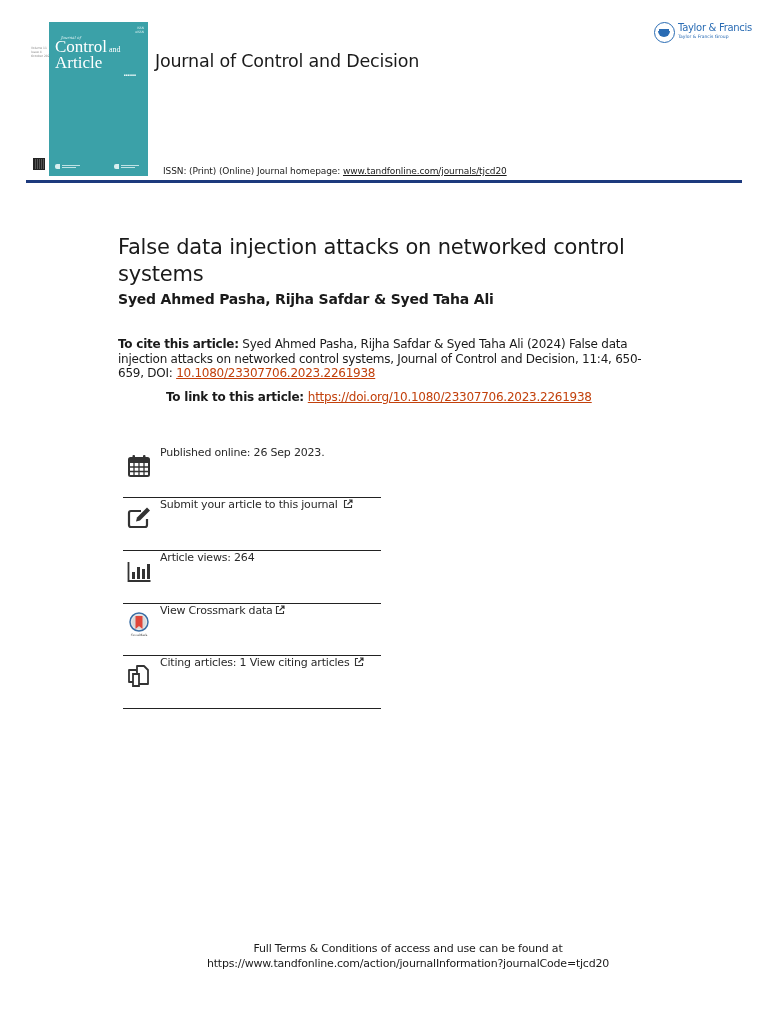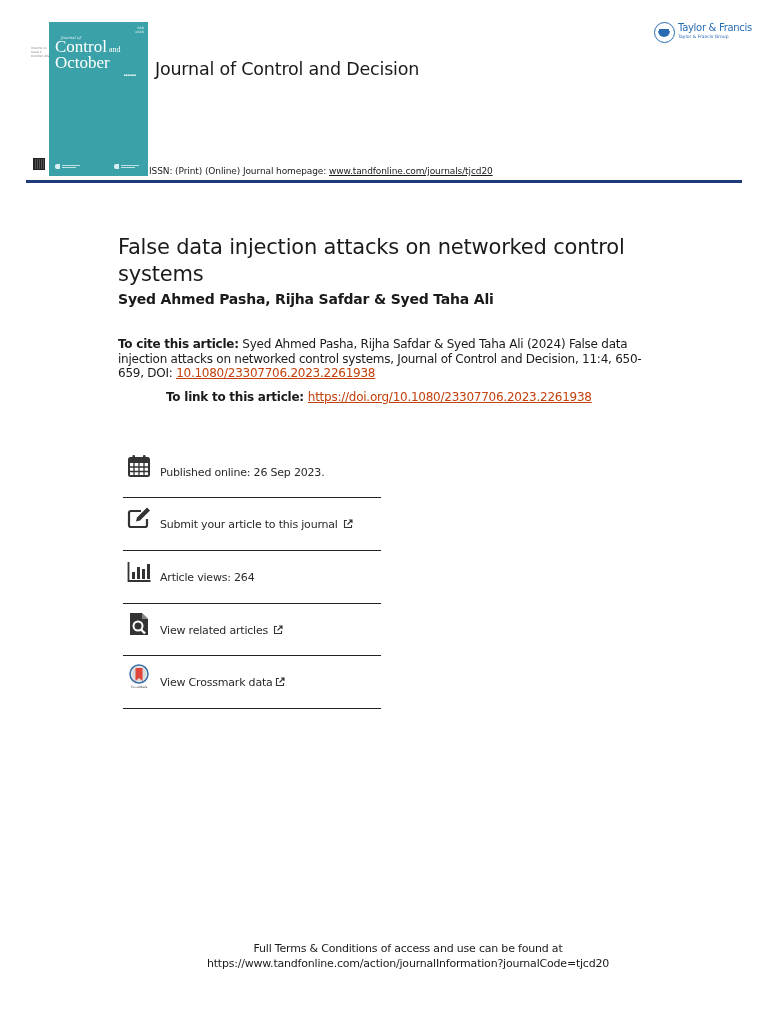--- a/index.html
+++ b/index.html
@@ -15,62 +15,62 @@
   .cover { position: absolute; left: 49px; top: 22px; width: 99px; height: 154px; background: #3ba1a8; overflow: hidden; }
   .cover .issn { position: absolute; right: 4px; top: 4px; font-size: 3px; color: #d9f0f1; line-height: 4px; text-align: right; }
   .cover .jof { position: absolute; left: 12px; top: 13px; font-size: 4px; color: #e6f6f6; font-style: italic; font-family: "DejaVu Serif", serif; }
   .cover .t1 { position: absolute; left: 6px; top: 16px; font-family: "Liberation Serif", "DejaVu Serif", serif; font-size: 17px; color: #ffffff; line-height: 17px; white-space: nowrap; }
   .cover .t1 small { font-size: 8px; }
   .cover .t2 { position: absolute; left: 6px; top: 32px; font-family: "Liberation Serif", "DejaVu Serif", serif; font-size: 17px; color: #ffffff; line-height: 17px; }
   .cover .cn { position: absolute; right: 12px; top: 51px; font-size: 3px; color: #eaf7f7; }
   .cover .logos { position: absolute; left: 6px; bottom: 7px; right: 6px; display: flex; justify-content: space-between; }
   .cover .logos span { display: inline-block; width: 28px; height: 5px; border-left: 5px solid #d8eeef; border-radius: 2px; background: linear-gradient(#bfe3e5,#bfe3e5) 2px 1px/18px 1px no-repeat, linear-gradient(#bfe3e5,#bfe3e5) 2px 3px/14px 1px no-repeat; }
 
-  .journal-title { position: absolute; left: 155px; top: 51px; font-size: 17.5px; color: #1a1a1a; font-family: "DejaVu Sans", sans-serif; letter-spacing: -0.2px; margin-top: 8px; }
+  .journal-title { position: absolute; left: 155px; top: 51px; font-size: 17.5px; color: #1a1a1a; font-family: "DejaVu Sans", sans-serif; letter-spacing: -0.2px; }
   .tf-logo { position: absolute; left: 654px; top: 22px; display: flex; align-items: flex-start; }
   .tf-circle { width: 21px; height: 21px; border: 1.5px solid #2a6cb4; border-radius: 50%; position: relative; margin-right: 3px; }
   .tf-circle::before { content: ""; position: absolute; left: 3px; top: 8px; width: 12px; height: 6px; background: #2a6cb4; border-radius: 0 0 7px 7px; }
   .tf-circle::after { content: ""; position: absolute; left: 4px; top: 6px; width: 10px; height: 1.5px; background: #2a6cb4; }
   .tf-text .name { font-size: 10px; color: #2a6cb4; line-height: 12px; letter-spacing: -0.3px; }
   .tf-text .group { font-size: 4.5px; color: #2a6cb4; line-height: 5px; }
 
-  .issn-line { position: absolute; left: 149px; top: 166px; font-size: 9px; color: #1a1a1a; letter-spacing: -0.1px; }
+  .issn-line { position: absolute; left: 163px; top: 166px; font-size: 9px; color: #1a1a1a; letter-spacing: -0.1px; }
   .issn-line a { color: #1a1a1a; text-decoration: underline; }
   .rule { position: absolute; left: 26px; top: 180px; width: 716px; height: 3px; background: #1d3a7d; }
 
   
   .article-title { position: absolute; left: 118px; top: 206px; width: 540px; font-size: 21px; line-height: 27px; color: #1a1a1a; letter-spacing: -0.2px; margin-top: 28px; }
   .authors { position: absolute; left: 118px; top: 291px; font-size: 14px; color: #1a1a1a; font-weight: bold; letter-spacing: -0.2px; }
   .cite { position: absolute; left: 118px; top: 337px; width: 540px; font-size: 12px; line-height: 14.5px; color: #1a1a1a; letter-spacing: -0.25px; }
   .cite b { font-weight: bold; }
   .cite a, .link a { color: #c2410c; text-decoration: underline; }
   .link { position: absolute; left: 118px; top: 390px; font-size: 12px; color: #1a1a1a; letter-spacing: -0.25px; }
   .link b { font-weight: bold; margin-left: 48px; }
 
   
   .info-list { position: absolute; left: 123px; top: 446px; width: 258px; }
   .info-item { position: relative; height: 52.8px; display: flex; align-items: center; border-bottom: 1.3px solid #222; }
   .info-item:first-child { height: 52px; }
   .info-item .ico { position: absolute; left: 4px; top: 8px; width: 24px; height: 24px; }
-  .info-item .label { position: absolute; left: 37px; top: 20px; font-size: 11px; color: #2a2a2a; letter-spacing: -0.2px; white-space: nowrap; }
+  .info-item .label { position: absolute; left: 37px; top: 0; font-size: 11px; color: #2a2a2a; letter-spacing: -0.2px; white-space: nowrap; }
   .ext { display: inline-block; width: 10px; height: 10px; vertical-align: -1px; margin-left: 5px; }
 
   .footer { position: absolute; left: 0; top: 942px; width: 768px; text-align: center; font-size: 11px; line-height: 14.5px; color: #1a1a1a; letter-spacing: -0.2px; padding-left: 48px; }
 </style>
 </head>
 <body>
 
 <div class="side-meta">Volume 11 Issue 4 October 2024</div>
 <div class="qr"></div>
 
 <div class="cover">
   <div class="issn">ISSN<br>eISSN</div>
   <div class="jof">Journal of</div>
   <div class="t1"><span>Control</span><small> <span>and</span></small></div>
-  <div class="t2">October</div>
+  <div class="t2">Article</div>
   <div class="cn">▪▪▪▪▪▪</div>
   <div class="logos">
     <span></span>
     <span></span>
   </div>
 </div>
 
 <div class="journal-title">Journal of Control and Decision</div>
 
 <div class="tf-logo">
@@ -125,46 +125,44 @@
     <svg class="ico" viewBox="0 0 24 24">
       <path d="M1.5 3v19h22" fill="none" stroke="#333" stroke-width="1.8"></path>
       <rect x="5" y="13" width="3" height="7" fill="#333"></rect>
       <rect x="10" y="8" width="3" height="12" fill="#333"></rect>
       <rect x="15" y="10" width="3" height="10" fill="#333"></rect>
       <rect x="20" y="5" width="3" height="15" fill="#333"></rect>
     </svg>
     <span class="label">Article views: 264</span>
   </div>
 
-  <div class="info-item">
-    <svg class="ico" viewBox="0 0 24 24">
-      <path d="M3 1h12l6 6v16H3z" fill="#333"></path>
-      <path d="M15 1v6h6" fill="#fff"></path>
-      <path d="M15 1l6 6h-6z" fill="#333" opacity="0.6"></path>
-      <circle cx="11" cy="14" r="4.5" fill="none" stroke="#fff" stroke-width="2"></circle>
-      <path d="M14 17.5l4 4" stroke="#fff" stroke-width="2.4"></path>
-    </svg>
-    <span class="label"><span>View related articles</span><svg class="ext" viewBox="0 0 10 10">
-          <path d="M4 1.5H1.5v7h7V6" fill="none" stroke="#333" stroke-width="1.1"></path>
-          <path d="M6 1h3v3M9 1L4.5 5.5" fill="none" stroke="#333" stroke-width="1.1"></path>
-        </svg></span>
-  </div>
 
   <div class="info-item">
     <svg class="ico" viewBox="0 0 24 24">
       <circle cx="12" cy="10" r="9" fill="#e9e9e9" stroke="#3a6ea5" stroke-width="1.5"></circle>
       <circle cx="12" cy="10" r="7" fill="#d9d9d9"></circle>
       <path d="M8.5 4h7v13l-3.5-3-3.5 3z" fill="#e0463a"></path>
       <text x="12" y="23.5" font-size="3" text-anchor="middle" fill="#333" font-family="DejaVu Serif, serif">CrossMark</text>
     </svg>
     <span class="label"><span>View Crossmark data</span><svg class="ext" style="margin-left:2px" viewBox="0 0 10 10">
           <path d="M4 1.5H1.5v7h7V6" fill="none" stroke="#333" stroke-width="1.1"></path>
           <path d="M6 1h3v3M9 1L4.5 5.5" fill="none" stroke="#333" stroke-width="1.1"></path>
         </svg></span>
   </div>
 
+  <div class="info-item">
+    <svg class="ico" viewBox="0 0 24 24">
+      <path d="M2 6h7l3 3v9H2z" fill="#fff" stroke="#333" stroke-width="1.8" stroke-linejoin="round"></path>
+      <path d="M10 2h7l4 4v14H10z" fill="#fff" stroke="#333" stroke-width="1.8" stroke-linejoin="round"></path>
+      <path d="M6 10h6v12H6z" fill="#fff" stroke="#333" stroke-width="1.8"></path>
+    </svg>
+    <span class="label"><span>Citing articles: 1 View citing articles</span><svg class="ext" viewBox="0 0 10 10">
+          <path d="M4 1.5H1.5v7h7V6" fill="none" stroke="#333" stroke-width="1.1"></path>
+          <path d="M6 1h3v3M9 1L4.5 5.5" fill="none" stroke="#333" stroke-width="1.1"></path>
+        </svg></span>
+  </div>
 
 </div>
 
 <div class="footer">
   <div>Full Terms &amp; Conditions of access and use can be found at</div>
   <div>https://www.tandfonline.com/action/journalInformation?journalCode=tjcd20</div>
 </div>
 
 </body></html>

